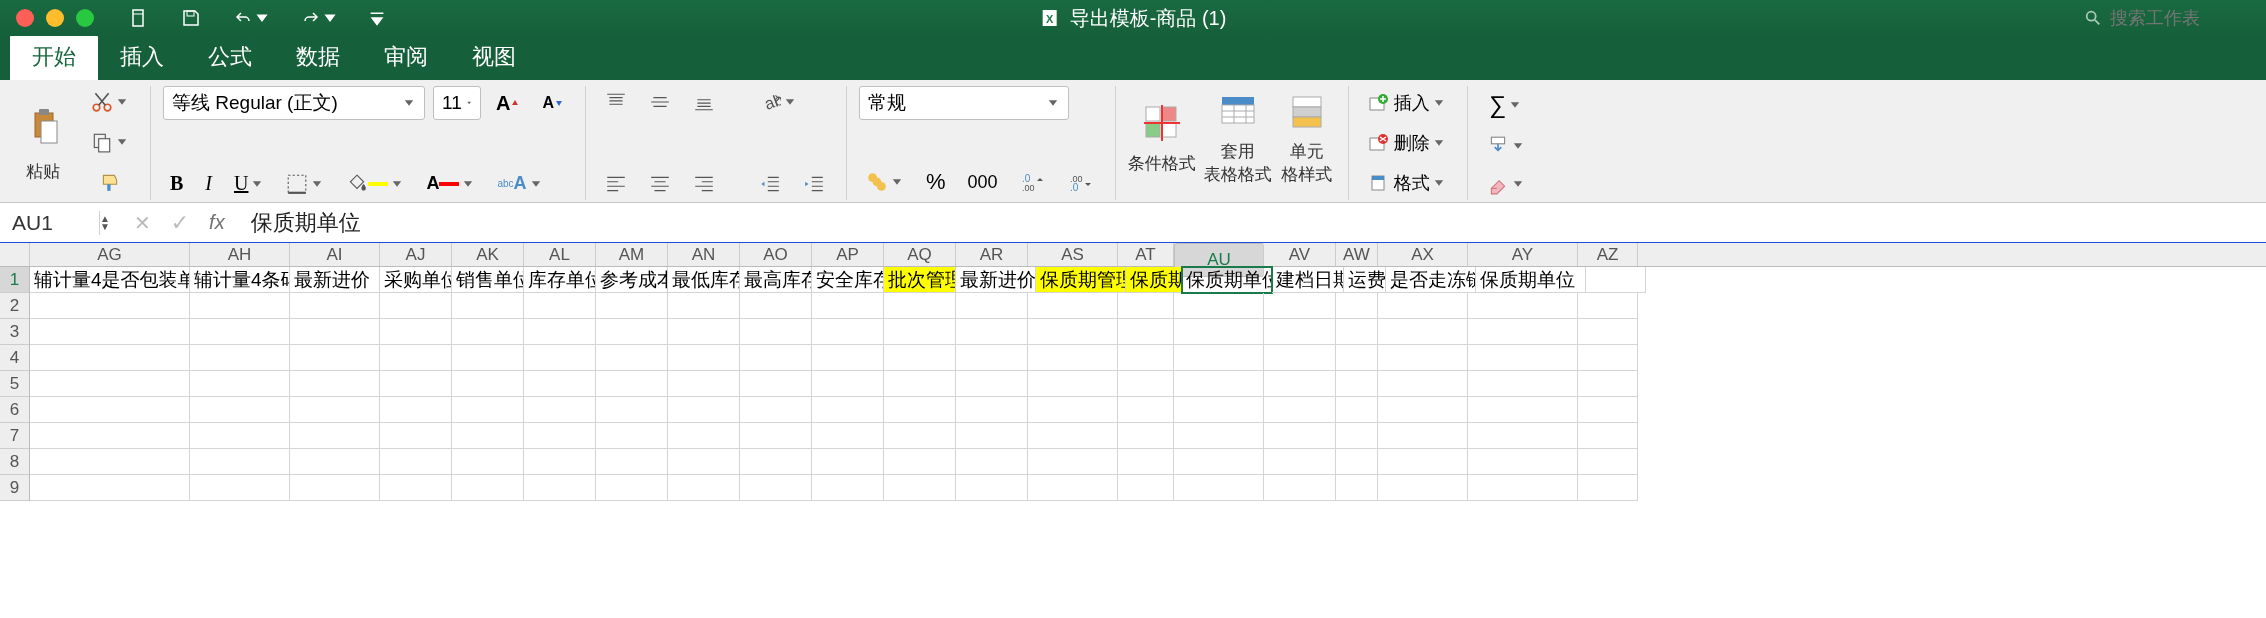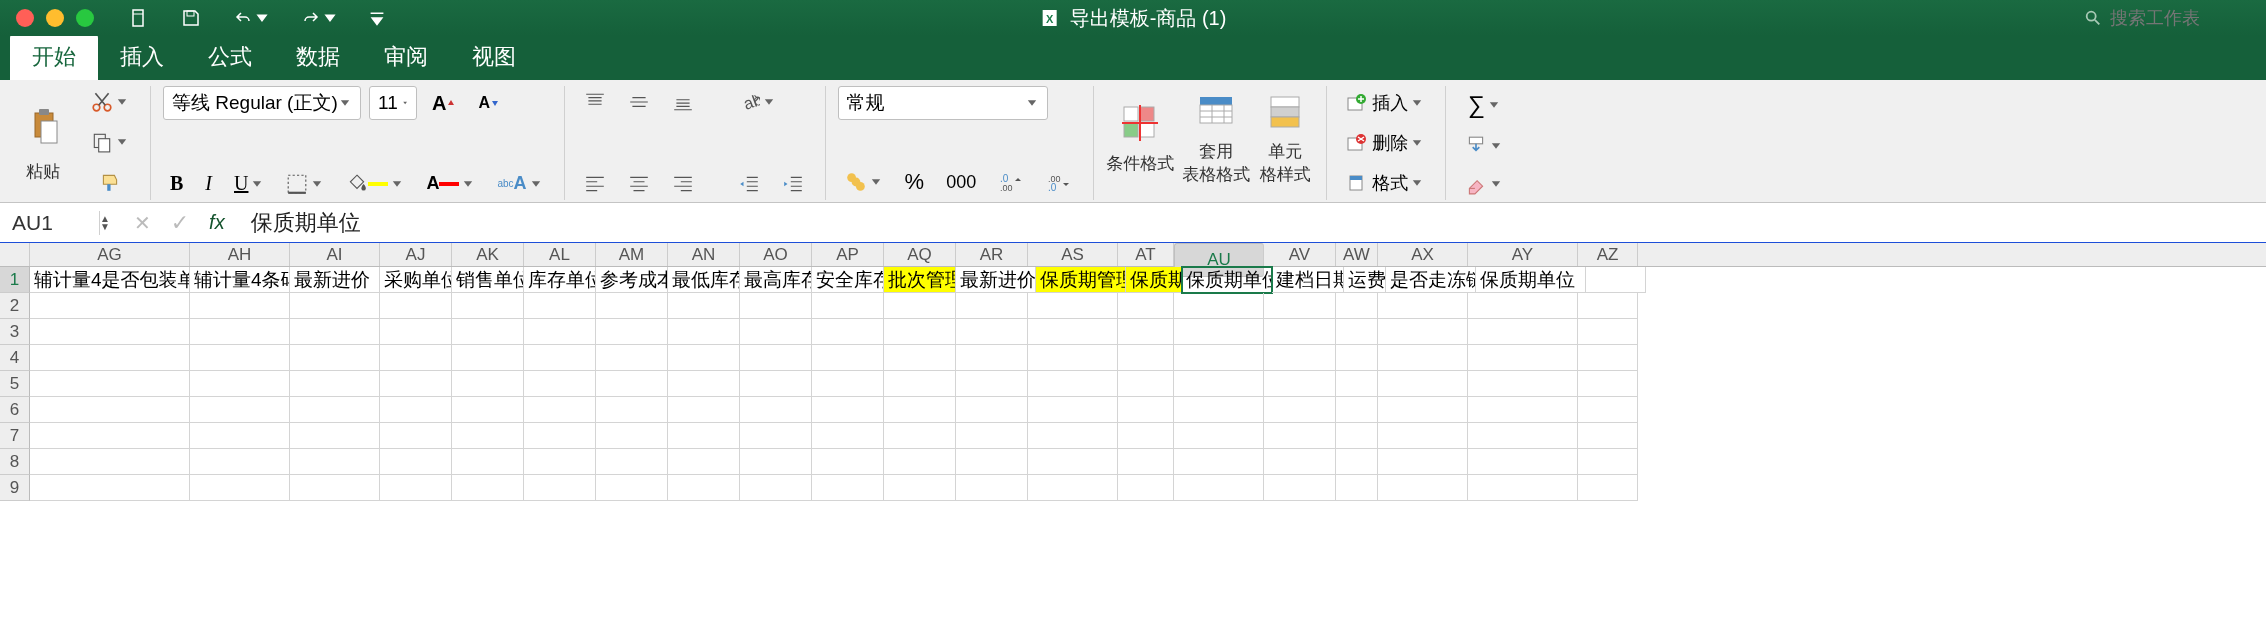--- a/index.html
+++ b/index.html
@@ -33,21 +33,21 @@
 .lbl-below { text-align:center; font-size:17px; color:#333; margin-top:2px; }
 .stack { display:flex; flex-direction:column; align-items:center; gap:2px; }
 svg { display:block; }
 
 
 .fbar { display:flex; align-items:center; height:40px; border-bottom:1px solid #1d4ed8; background:#fff; }
 .namebox { width:100px; padding:0 12px; font-size:21px; color:#333; border-right:1px solid #d0d0d0; }
 .spin { display:flex; flex-direction:column; margin-right:8px; }
 .spin span { font-size:10px; color:#555; line-height:8px; cursor:pointer; }
 .fbar-btns { display:flex; gap:20px; padding:0 16px; align-items:center; color:#888; }
-.fx { font-style:italic; font-size:20px; color:#14532d; margin-right:10px; }
+.fx { font-style:italic; font-size:20px; color:#737373; margin-right:10px; }
 .fval { font-size:22px; color:#222; }
 
 
 .colhdr { display:flex; height:24px; background:#eee; border-bottom:1px solid #bbb; }
 .corner { width:30px; background:#eee; border-right:1px solid #ccc; }
 .ch { flex:0 0 auto; border-right:1px solid #ccc; text-align:center; font-size:17px; color:#555; display:flex; align-items:center; justify-content:center; }
 .ch.sel { background:#d7d7d7; color:#1a7a4a; }
 
 
 .grid-row { display:flex; height:26px; }
@@ -167,21 +167,21 @@
               <path d="M4 4h10l2 4v4H4z" fill="#fbe095" stroke="#b39044"></path>
               <path d="M9 12v6" stroke="#4a8cc7" stroke-width="3"></path>
             </svg>
           </span>
       </div>
     </div>
   </div>
 
   <div class="group">
     <div class="row" style="margin-bottom:10px;">
-      <div class="sel" style="width:198px;">
+      <div class="sel" style="width:262px;">
           <span>等线 Regular (正文)</span>
           <svg class="drop" style="margin-left:auto" viewBox="0 0 10 10">
             <path d="M2 3l3 4 3-4z" fill="#666"></path>
           </svg>
         </div>
       <div class="sel small">
           <span>11</span>
           <svg class="drop" style="margin-left:4px" viewBox="0 0 10 10">
             <path d="M2 3l3 4 3-4z" fill="#666"></path>
           </svg>

